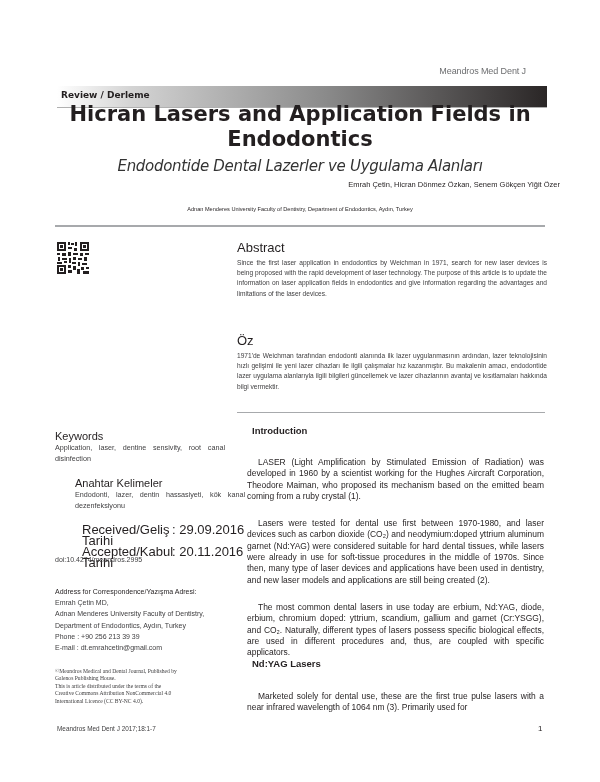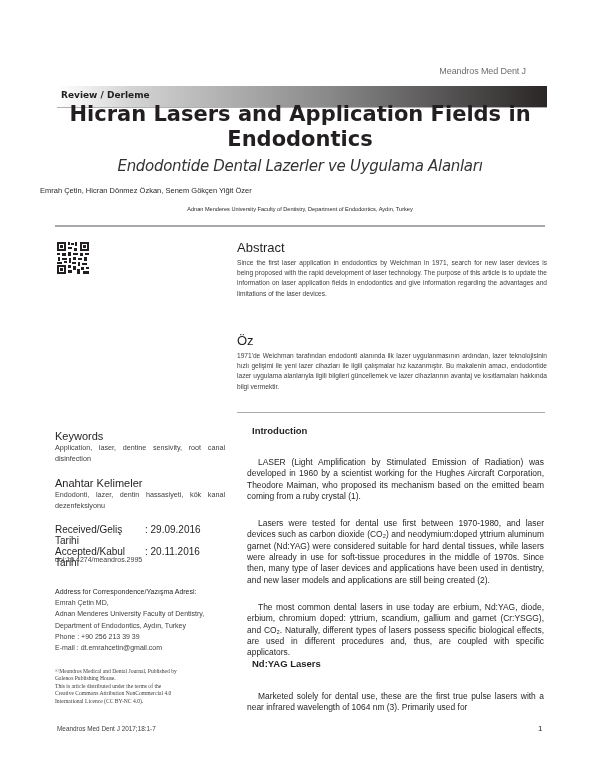--- a/index.html
+++ b/index.html
@@ -24,21 +24,21 @@
     position: absolute; top: 102px; left: 40px; width: 520px; text-align: center;
     font-family: "DejaVu Sans", sans-serif; font-weight: bold; font-size: 21px; line-height: 25px;
     color: #231f20;
   }
   .subtitle {
     position: absolute; top: 157px; left: 40px; width: 520px; text-align: center;
     font-family: "DejaVu Sans", sans-serif; font-style: italic; font-size: 15px; color: #333;
     letter-spacing: -0.3px;
   }
   .authors {
-    position: absolute; top: 186px; left: 40px; width: 520px; text-align: left;
+    position: absolute; top: 180px; left: 40px; width: 520px; text-align: right;
     font-size: 7.5px; color: #231f20;
   }
   .affiliation {
     position: absolute; top: 206px; left: 40px; width: 520px; text-align: center;
     font-size: 5.6px; color: #231f20;
   }
 
   .rule-top {
     position: absolute; top: 225px; left: 55px; width: 490px; height: 2px; background: #a7a9ac;
   }
@@ -55,23 +55,23 @@
   .oz-box { position: absolute; top: 333px; left: 237px; width: 310px; }
 
   .rule-mid {
     position: absolute; top: 412px; left: 237px; width: 308px; height: 1px; background: #a7a9ac;
   }
 
   .left-col { position: absolute; left: 55px; width: 170px; }
   .kw-block { top: 430px; }
   .kw-heading { font-size: 11px; color: #231f20; }
   .kw-text { font-size: 7.2px; line-height: 11px; color: #414042; text-align: justify; }
-  .ak-block { top: 477px; }
-
-  .dates-block { top: 524px; font-size: 10px; line-height: 11px; color: #231f20; }
+  .ak-block { top: 477px; margin-left: 20px; }
+
+  .dates-block { top: 524px; font-size: 13px; line-height: 11px; color: #231f20; margin-left: 27px; }
   .date-row { display: flex; }
   .date-label { width: 90px; }
   .doi { top: 556px; font-size: 7px; color: #414042; }
 
   .addr-block { top: 586px; font-size: 7px; line-height: 11.2px; color: #414042; }
   .addr-heading { color: #231f20; }
   .copyright {
     top: 668px; font-family: "Liberation Serif", serif; font-size: 5.6px; line-height: 7.4px; color: #414042;
   }
 

